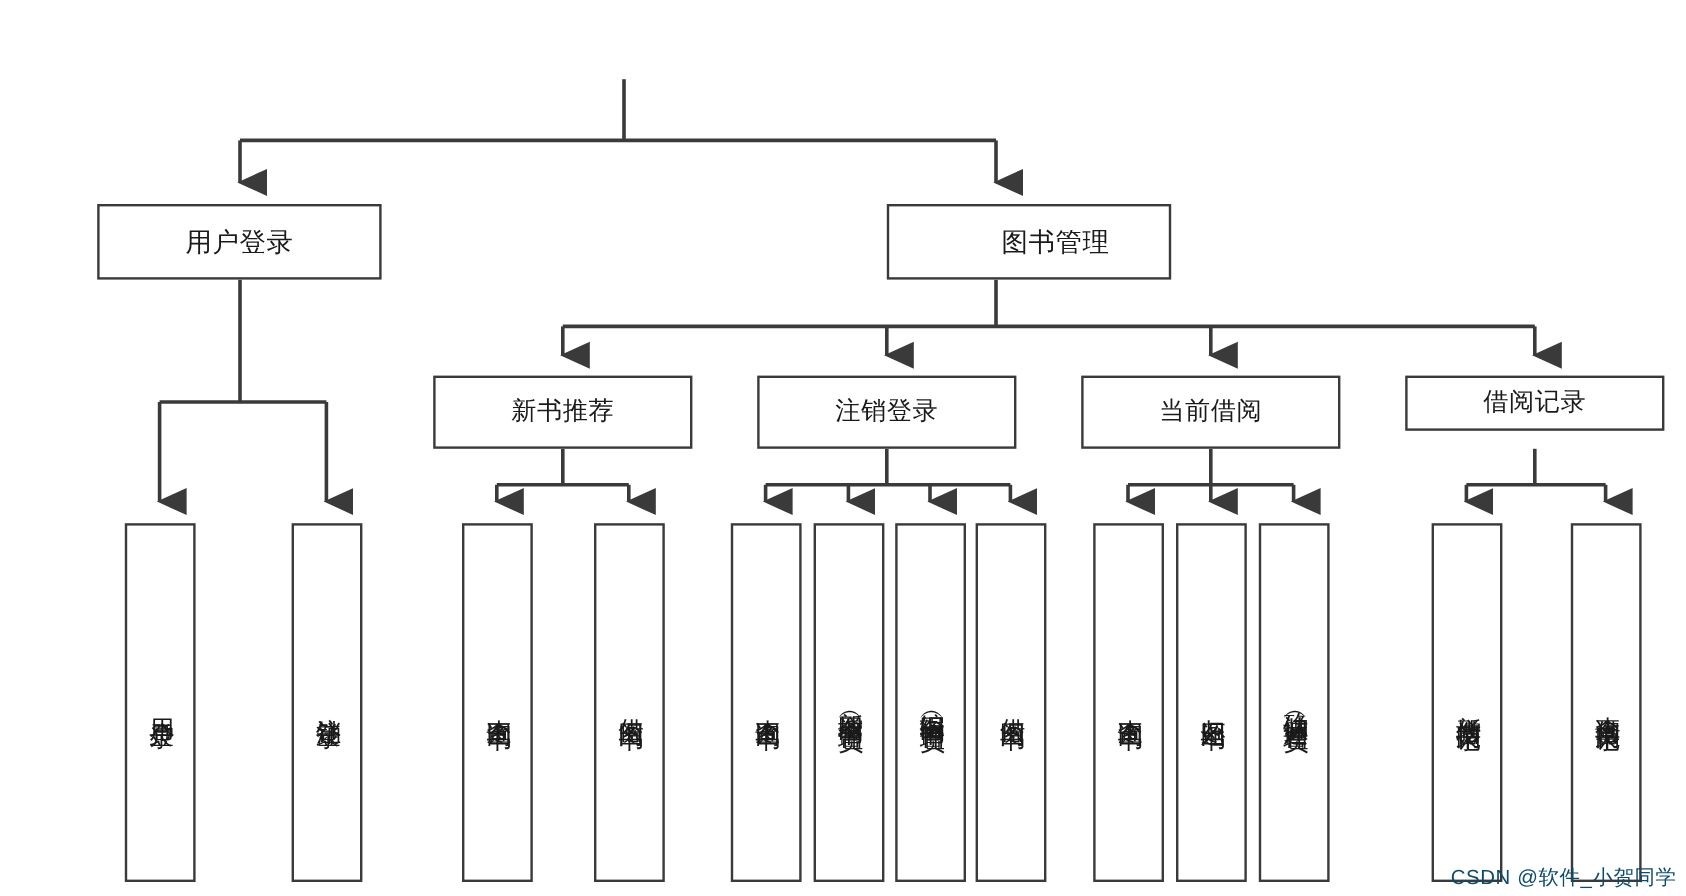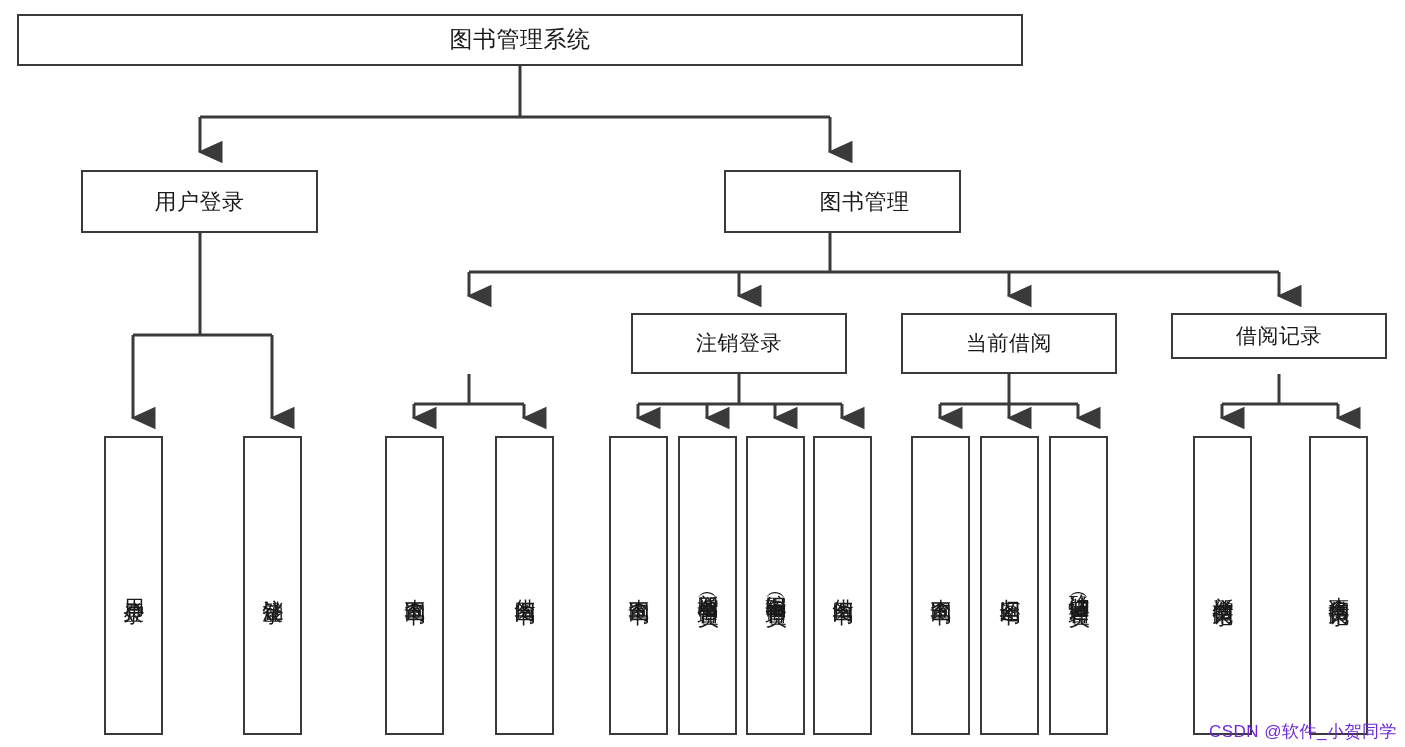--- a/index.html
+++ b/index.html
@@ -54,21 +54,21 @@
   .node.leaf .node-label { font-size: 21px; letter-spacing: 2px; }
   .node.vert .node-label {
     writing-mode: vertical-rl;
     text-orientation: upright;
   }
   #watermark {
     position: absolute;
     right: 8px;
     bottom: 4px;
     font-size: 17px;
-    color: #6d28d9;
+    color: #0c4a6e;
     letter-spacing: 0.5px;
     white-space: nowrap;
   }
 </style>
 </head>
 <body>
 
 <div id="canvas">
 
   <svg id="wires" viewBox="0 0 1405 747">
@@ -116,32 +116,32 @@
       <path d="M 1009 404 L 1009 418" marker-end="url(#arrow)"></path>
       <path d="M 1078 404 L 1078 418" marker-end="url(#arrow)"></path>
 
       <path d="M 1279 374 L 1279 404"></path>
       <path d="M 1222 404 L 1338 404"></path>
       <path d="M 1222 404 L 1222 418" marker-end="url(#arrow)"></path>
       <path d="M 1338 404 L 1338 418" marker-end="url(#arrow)"></path>
     </g>
   </svg>
 
-  <div class="node root horiz" style="left:17px; top:14px; width:1006px; height:52px;">
-    <span class="node-label">图书管理系统</span>
-  </div>
 
   <div class="node lvl2 horiz" style="left:81px; top:170px; width:237px; height:63px;">
     <span class="node-label">用户登录</span>
   </div>
 
-  <div class="node lvl2 horiz" style="left:724px; top:170px; width:237px; height:63px;padding-left:44px;">
+  <div class="node lvl2 horiz" style="left:739px; top:170px; width:237px; height:63px;padding-left:44px;">
     <span class="node-label">图书管理</span>
   </div>
 
+  <div class="node lvl3 horiz" style="left:361px; top:313px; width:216px; height:61px;">
+    <span class="node-label">新书推荐</span>
+  </div>
 
   <div class="node lvl3 horiz" style="left:631px; top:313px; width:216px; height:61px;">
     <span class="node-label">注销登录</span>
   </div>
 
   <div class="node lvl3 horiz" style="left:901px; top:313px; width:216px; height:61px;">
     <span class="node-label">当前借阅</span>
   </div>
 
   <div class="node lvl3 horiz" style="left:1171px; top:313px; width:216px; height:46px;">

